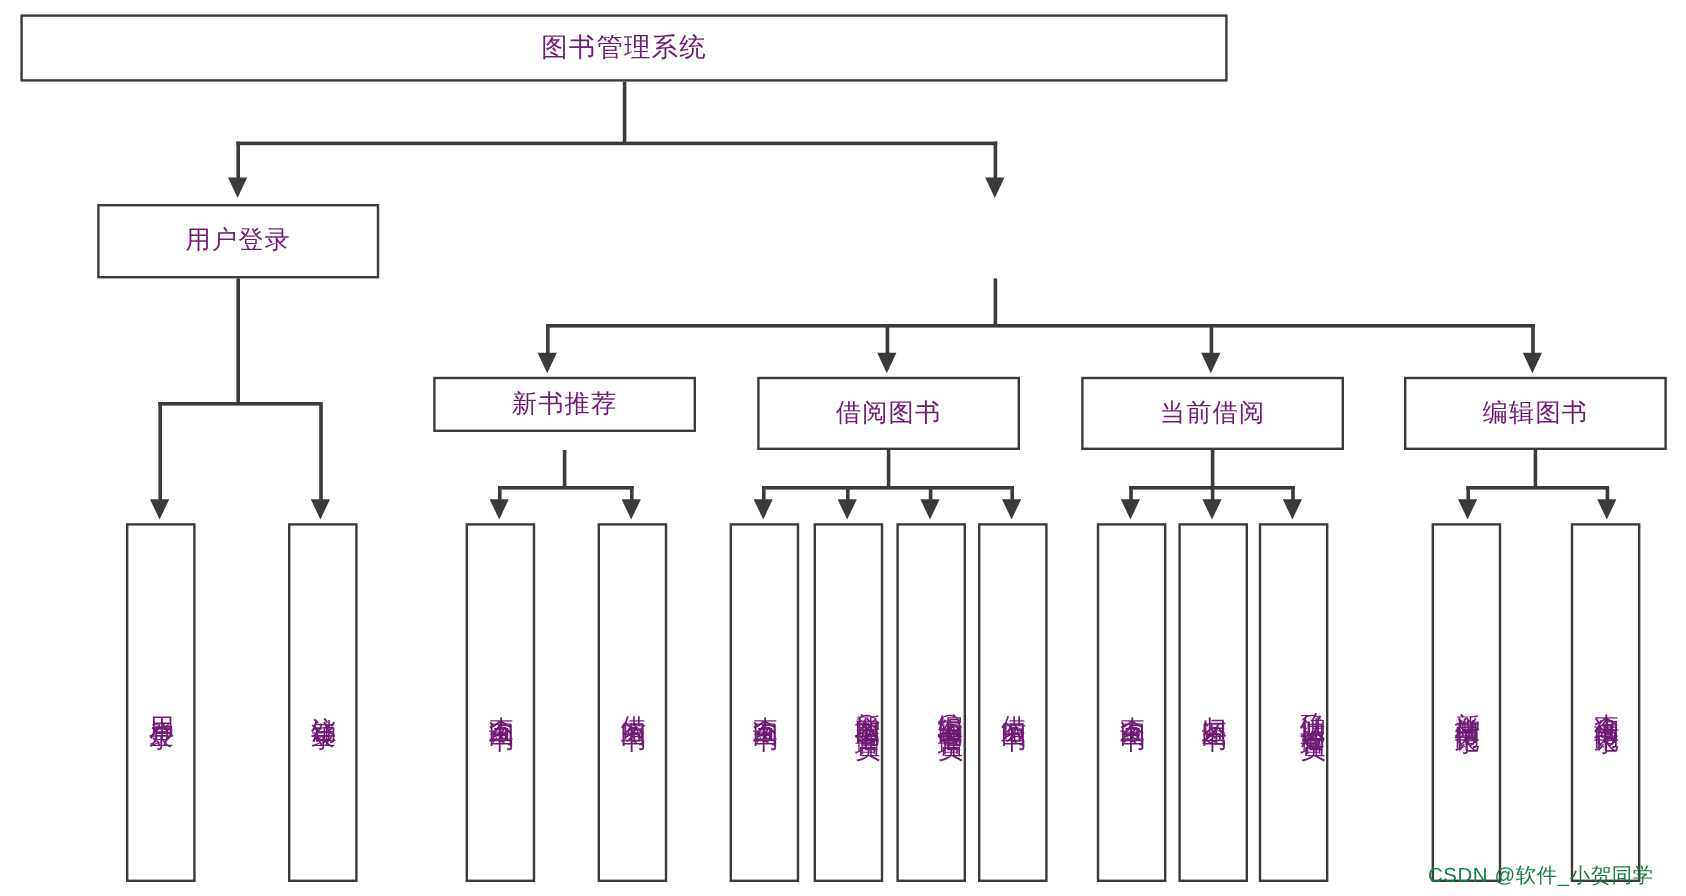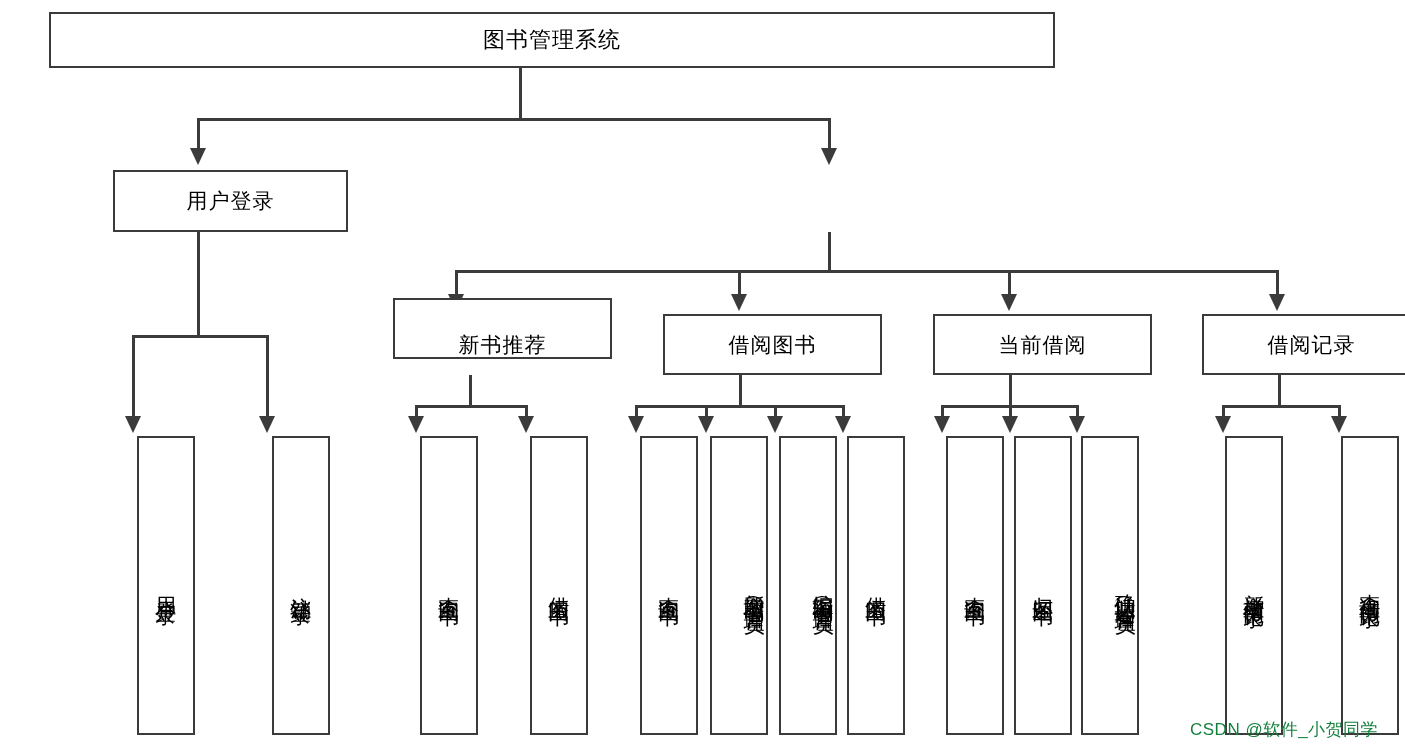--- a/index.html
+++ b/index.html
@@ -18,23 +18,22 @@
     overflow: hidden;
   }
   .node {
     position: absolute;
     box-sizing: border-box;
     border: 2px solid #3b3b3b;
     background: #ffffff;
     display: flex;
     align-items: center;
     justify-content: center;
-    color: #000000;
+    color: #701a75;
     line-height: 1.12;
-    margin-left: 32px;
   }
   .node.horiz {
     font-size: 21px;
     letter-spacing: 1px;
   }
   .node.root {
     font-size: 22px;
     letter-spacing: 1px;
   }
   .node.vert {
@@ -106,31 +105,31 @@
   <div class="edge h" style="left:455px; top:270px; width:824px; height:3px;"></div>
   <div class="edge v" style="left:455px; top:270px; width:3px; height:26px;"></div>
   <div class="arrow" style="left:448px; top:294px;"></div>
   <div class="edge v" style="left:738px; top:270px; width:3px; height:26px;"></div>
   <div class="arrow" style="left:731px; top:294px;"></div>
   <div class="edge v" style="left:1008px; top:270px; width:3px; height:26px;"></div>
   <div class="arrow" style="left:1001px; top:294px;"></div>
   <div class="edge v" style="left:1276px; top:270px; width:3px; height:26px;"></div>
   <div class="arrow" style="left:1269px; top:294px;"></div>
 
-  <div class="node horiz" style="left:361px; top:298px; width:219px; height:61px;align-items:flex-end;">
+  <div class="node horiz" style="left:361px; top:314px; width:219px; height:46px;">
     <span>新书推荐</span>
   </div>
   <div class="node horiz" style="left:631px; top:314px; width:219px; height:61px;">
     <span>借阅图书</span>
   </div>
   <div class="node horiz" style="left:901px; top:314px; width:219px; height:61px;">
     <span>当前借阅</span>
   </div>
   <div class="node horiz" style="left:1170px; top:314px; width:219px; height:61px;">
-    <span>借阅记录</span>
+    <span>编辑图书</span>
   </div>
 
   <div class="edge v" style="left:469px; top:375px; width:3px; height:32px;"></div>
   <div class="edge h" style="left:415px; top:405px; width:113px; height:3px;"></div>
   <div class="edge v" style="left:415px; top:405px; width:3px; height:13px;"></div>
   <div class="arrow" style="left:408px; top:416px;"></div>
   <div class="edge v" style="left:525px; top:405px; width:3px; height:13px;"></div>
   <div class="arrow" style="left:518px; top:416px;"></div>
 
   <div class="edge v" style="left:739px; top:375px; width:3px; height:32px;"></div>

